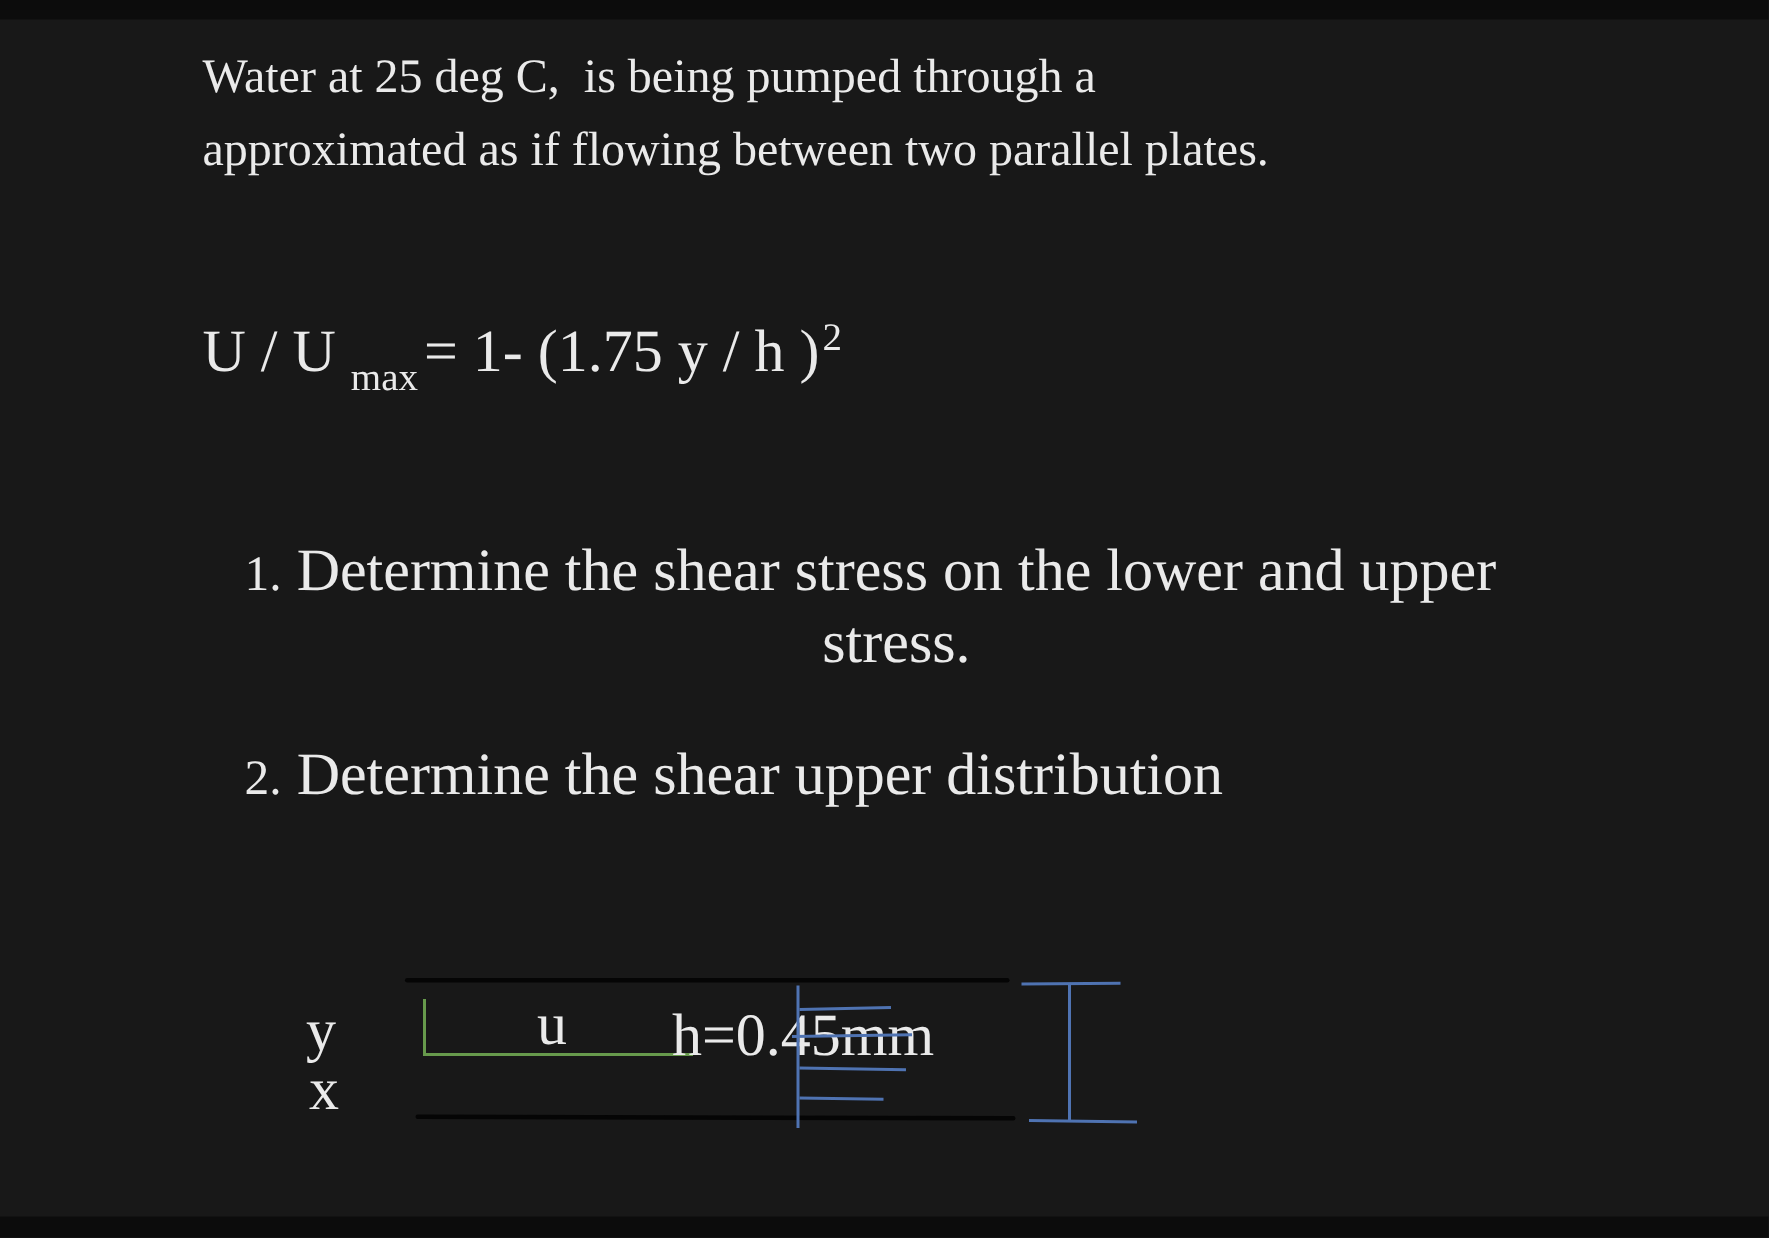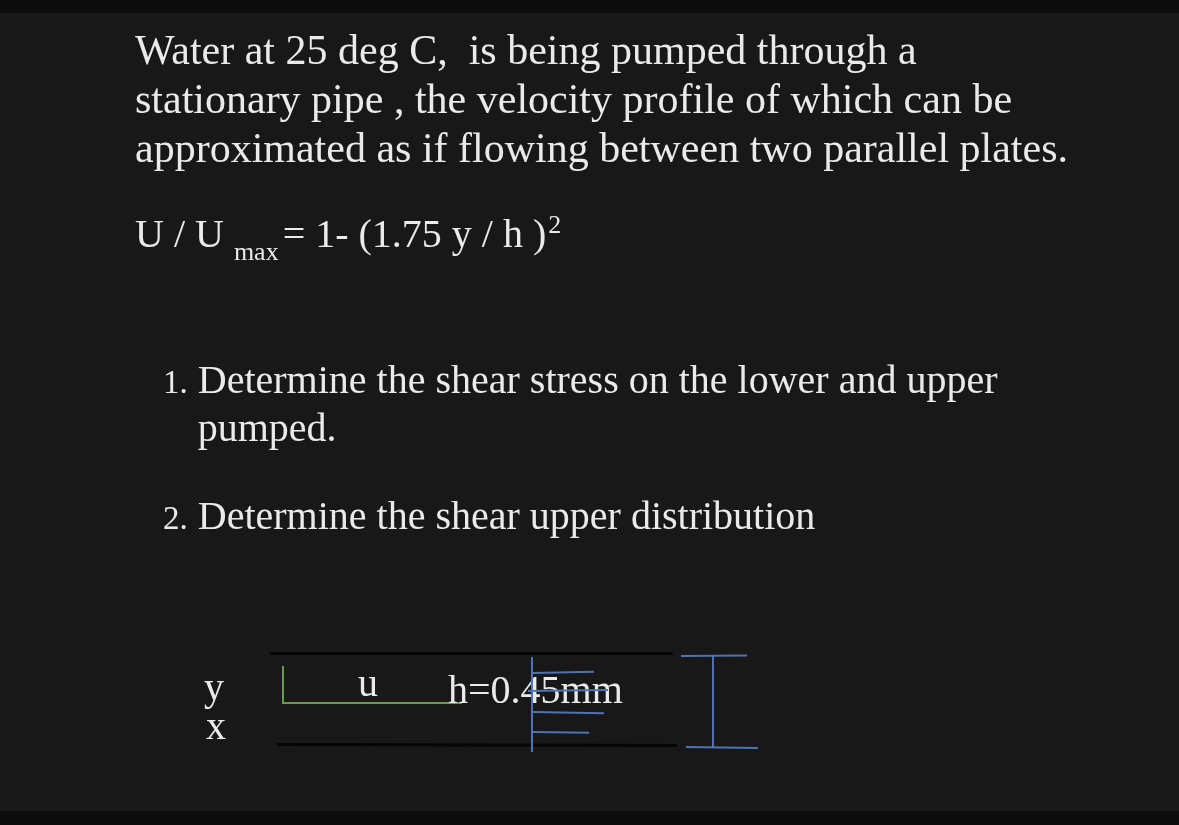--- a/index.html
+++ b/index.html
@@ -17,33 +17,33 @@
     background:var(--background);
     overflow:hidden;
     font-family:"Liberation Serif","DejaVu Serif",serif;
     color:var(--text);
   }
   .strip{position:absolute;left:0;width:1179px;background:var(--edge-strip);}
   .strip.top{top:0;height:13px;}
   .strip.bottom{bottom:0;height:14px;}
 
   
-  .paragraph{position:absolute;left:135px;top:26px;font-size:42px;line-height:49px;}
+  .paragraph{position:absolute;left:135px;top:26px;font-size:32px;line-height:49px;}
   .pline{white-space:pre;}
 
   
   .equations{position:absolute;left:135px;top:210px;font-size:40px;}
   .eq{height:48px;line-height:48px;white-space:pre;}
   .eq .sub{font-size:26px;position:relative;top:13px;margin-left:10px;margin-right:4px;}
   .eq .sup{font-size:26px;position:relative;top:-14px;margin-left:2px;}
 
   
   .task{position:absolute;left:163px;display:flex;align-items:baseline;font-size:40px;line-height:48px;}
   .task-num{font-size:33px;margin-right:10px;}
-  .task-text .tline{white-space:pre;}
+  .task-text .tline{white-space:pre;text-align:center;}
   .task1{top:356px;}
   .task2{top:492px;}
 
   
   .diagram{position:absolute;inset:0;}
   .dlabel{position:absolute;font-size:40px;line-height:46px;white-space:pre;z-index:2;}
   .dlabel.y{left:204px;top:664px;}
   .dlabel.x{left:206px;top:703px;}
   .dlabel.u{left:358px;top:660px;}
   .dlabel.h{left:448px;top:667px;}
@@ -70,33 +70,32 @@
   .cap-bottom{left:686px;top:746px;width:72px;transform:rotate(0.8deg);}
 </style>
 </head>
 <body>
 
 <div class="strip top"></div>
 <div class="strip bottom"></div>
 
 <div class="paragraph">
   <div class="pline">Water at 25 deg C,  is being pumped through a</div>
-  <div class="pline">stationary pipe , the velocity profile of which can be</div>
   <div class="pline">approximated as if flowing between two parallel plates.</div>
 </div>
 
 <div class="equations">
   <div class="eq"><span>U / U</span><span class="sub">max</span><span>= 1- (1.75 y / h )</span><span class="sup">2</span></div>
 </div>
 
 <div class="task task1">
   <span class="task-num">1.</span>
   <div class="task-text">
     <div class="tline">Determine the shear stress on the lower and upper</div>
-    <div class="tline">pumped.</div>
+    <div class="tline">stress.</div>
   </div>
 </div>
 
 <div class="task task2">
   <span class="task-num">2.</span>
   <div class="task-text">
     <div class="tline">Determine the shear upper distribution</div>
   </div>
 </div>
 

